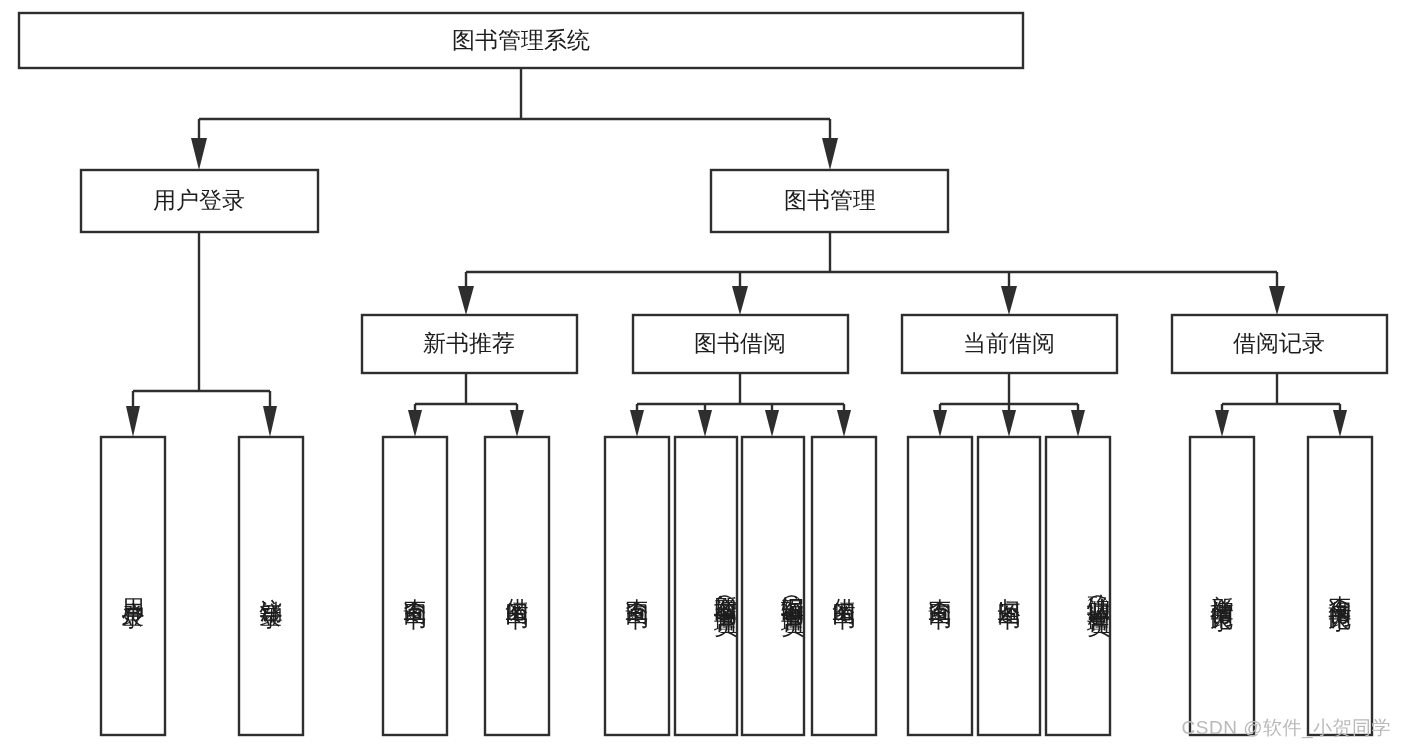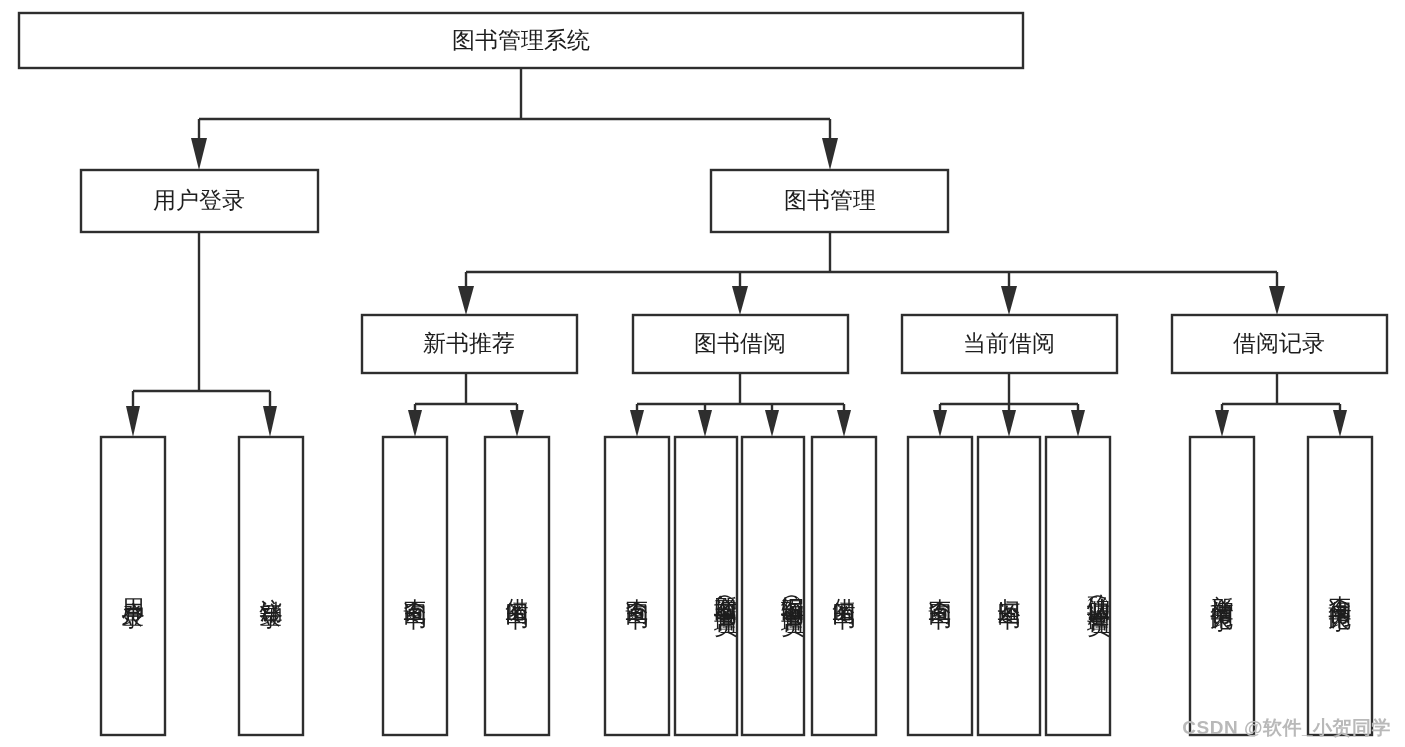--- a/index.html
+++ b/index.html
@@ -70,21 +70,20 @@
   }
   .watermark {
     position: absolute;
     right: 14px;
     bottom: 6px;
     font-family: "Liberation Sans", "DejaVu Sans", sans-serif;
     font-size: 19px;
     color: #b9b9b9;
     letter-spacing: 0.5px;
     white-space: nowrap;
-    font-weight: bold;
   }
 </style>
 </head>
 <body>
 
 <div id="diagram-root">
 
   <svg id="diagram-svg" viewBox="0 0 1405 747">
     <defs>
       <g id="arrowglyph"></g>

